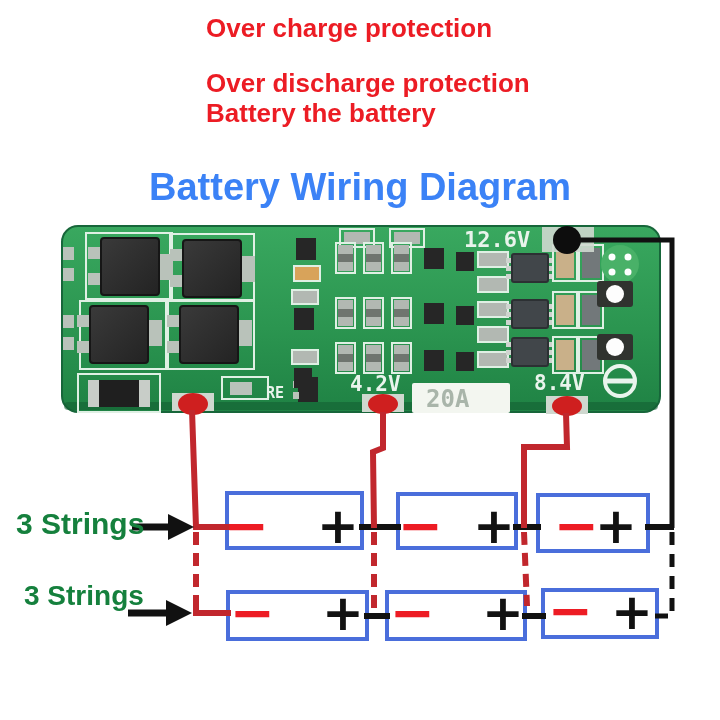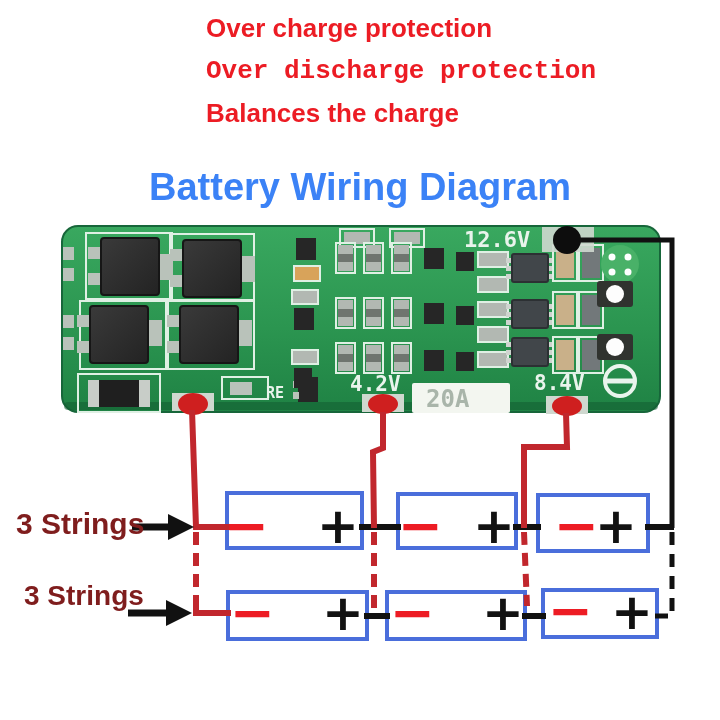--- a/index.html
+++ b/index.html
@@ -5,47 +5,47 @@
   html,body{margin:0;padding:0;background:#ffffff;}
   #canvas{
     position:relative;width:720px;height:720px;background:#ffffff;
     font-family:"Liberation Sans",sans-serif;overflow:hidden;
   }
   .feature-line{
     position:absolute;left:206px;color:#ec1c24;font-weight:bold;
     font-size:26px;letter-spacing:0px;white-space:nowrap;
   }
   #feature-1{top:13px;}
-  #feature-2{top:56px;font-family:Liberation Mono, monospace;}
+  #feature-2{top:68px;}
   #feature-3{top:98px;}
   .page-title{
     position:absolute;left:0;right:0;top:166px;text-align:center;
     color:#3b82f6;font-weight:bold;font-size:38px;letter-spacing:0px;
   }
   .row-label{
-    position:absolute;color:#7f1d1d;font-weight:bold;line-height:1.12;
+    position:absolute;color:#15803d;font-weight:bold;line-height:1.12;
     white-space:nowrap;
   }
   #label-row1{left:16px;top:507px;font-size:30px;}
   #label-row2{left:24px;top:580px;font-size:28px;}
   svg{position:absolute;left:0;top:0;}
   svg text.silk{font-family:"DejaVu Sans Mono",monospace;font-weight:bold;fill:#e9f4ec;}
   svg text.amp{font-family:"DejaVu Sans Mono",monospace;font-weight:bold;fill:#a9b5aa;}
   svg text.term{font-family:"DejaVu Sans",sans-serif;font-weight:bold;text-anchor:middle;}
   svg text.term-minus{fill:#ed1c24;font-size:54px;}
   svg text.term-plus{fill:#121212;font-size:50px;}
 </style>
 </head>
 <body>
 
 <div id="canvas">
 
   <div class="feature-line" id="feature-1">Over charge protection</div>
   <div class="feature-line" id="feature-2">Over discharge protection</div>
-  <div class="feature-line" id="feature-3">Balances the charge</div>
+  <div class="feature-line" id="feature-3">Battery the battery</div>
 
   <div class="page-title">Battery Wiring Diagram</div>
 
   <svg width="720" height="720" viewBox="0 0 720 720">
     <defs>
       <linearGradient id="pcbGrad" x1="0" y1="0" x2="0" y2="1">
         <stop offset="0" stop-color="#39a85f"></stop>
         <stop offset="0.55" stop-color="#2b9550"></stop>
         <stop offset="1" stop-color="#1f8244"></stop>
       </linearGradient>

